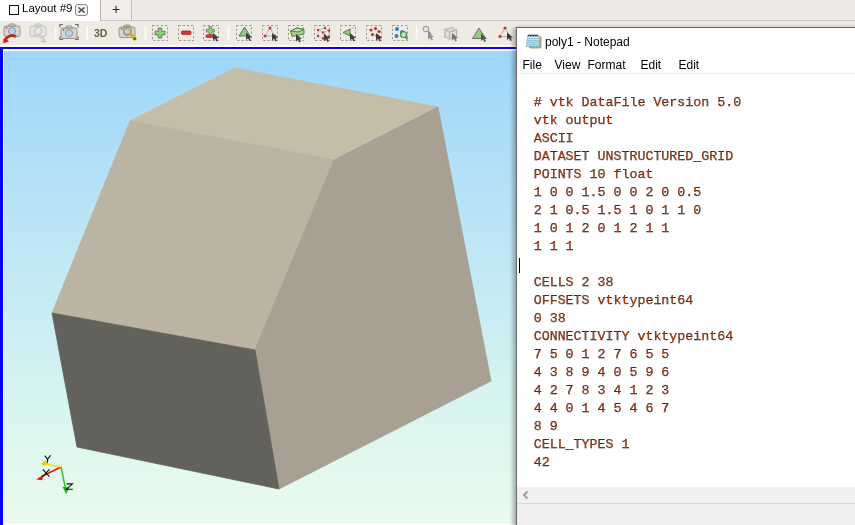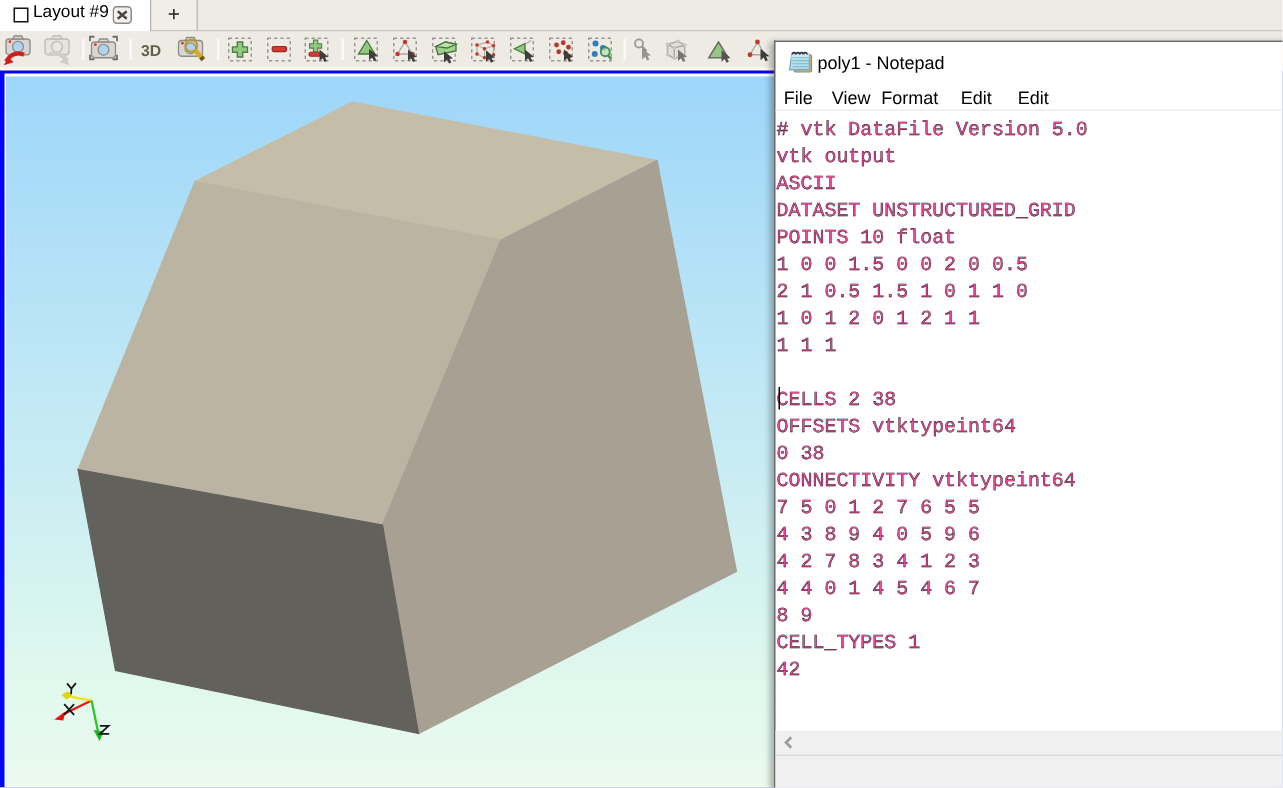--- a/index.html
+++ b/index.html
@@ -235,22 +235,22 @@
   <div class="abs" style="left:28px;top:7px;font-size:12px;color:#000;">poly1 - Notepad</div>
 
   <div class="abs" style="left:0;top:25px;width:375px;height:20px;font-size:12px;color:#000;border-bottom:1px solid #EDEDED;">
     <span class="abs" style="left:5.5px;top:5px;">File</span>
     <span class="abs" style="left:37.5px;top:5px;">View</span>
     <span class="abs" style="left:70.5px;top:5px;text-align:center;">Format</span>
     <span class="abs" style="left:123.5px;top:5px;">Edit</span>
     <span class="abs" style="left:161.5px;top:5px;">Edit</span>
   </div>
 
-  <pre class="abs" style="left:0.7px;top:50px;margin:0;font-family:'Liberation Mono',monospace;
-       font-size:13.3px;line-height:18px;color:#ec4899;-webkit-text-stroke:0.25px #000;"># vtk DataFile Version 5.0
+  <pre class="abs" style="left:0.7px;top:50px;margin:16px;font-family:'Liberation Mono',monospace;
+       font-size:13.3px;line-height:18px;color:#c2410c;-webkit-text-stroke:0.25px #000;"># vtk DataFile Version 5.0
 vtk output
 ASCII
 DATASET UNSTRUCTURED_GRID
 POINTS 10 float
 1 0 0 1.5 0 0 2 0 0.5
 2 1 0.5 1.5 1 0 1 1 0
 1 0 1 2 0 1 2 1 1
 1 1 1
 
 CELLS 2 38

